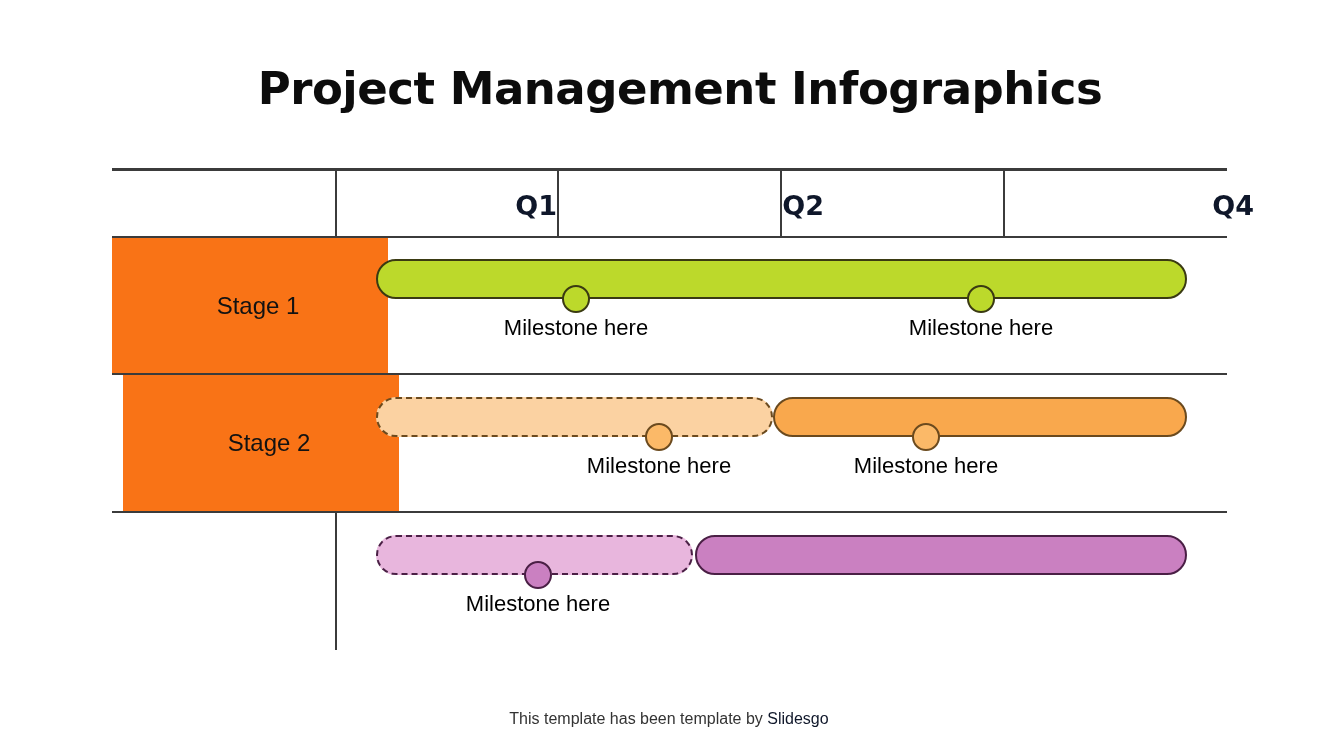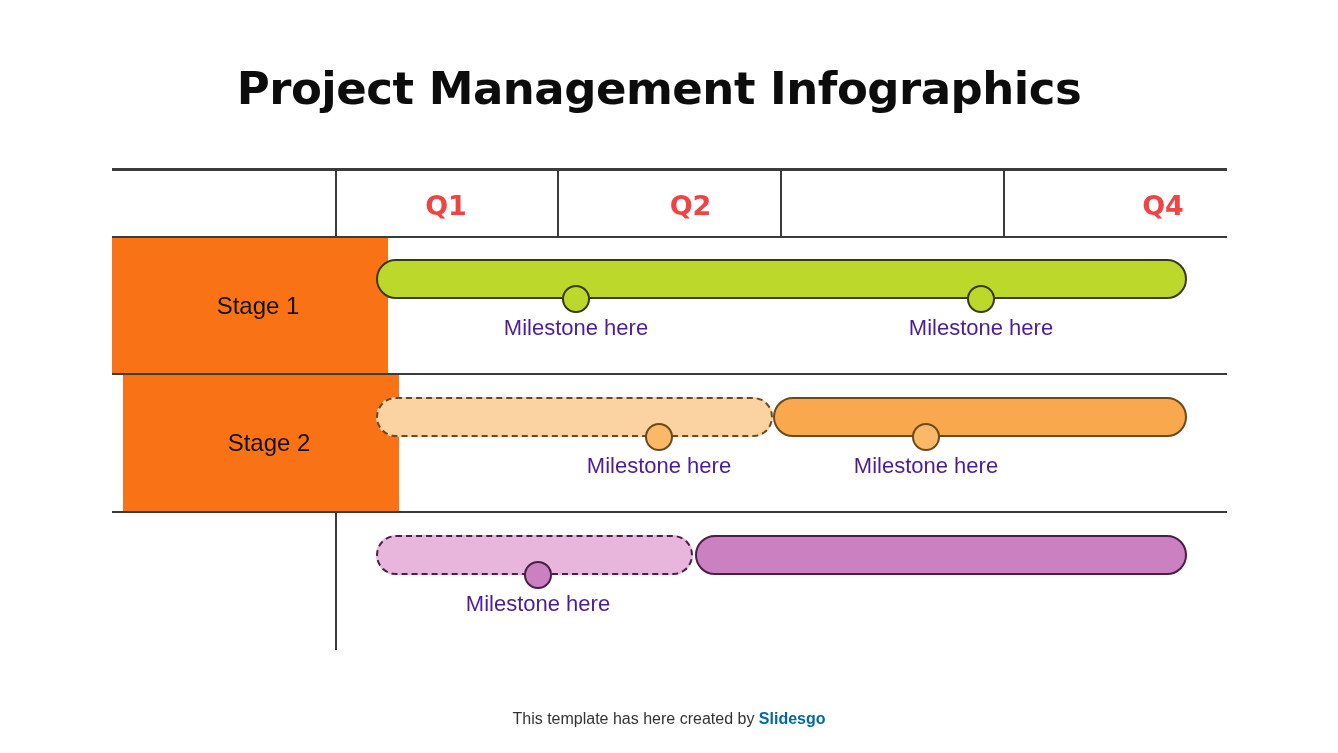--- a/index.html
+++ b/index.html
@@ -22,20 +22,21 @@
     left: 0;
     top: 62px;
     width: 1318px;
     text-align: center;
     font-family: "DejaVu Sans", sans-serif;
     font-weight: bold;
     font-size: 45px;
     letter-spacing: -0.5px;
     color: #0c0c0c;
     white-space: nowrap;
+    padding-left: 21px;
   }
 
   
   .gantt {
     position: absolute;
     left: 112px;
     top: 168px;
     width: 1115px;
     height: 484px;
   }
@@ -61,30 +62,30 @@
   .vline.c1 { left: 445px; top: 2px; height: 67px; }
   .vline.c2 { left: 668px; top: 2px; height: 67px; }
   .vline.c3 { left: 891px; top: 2px; height: 67px; }
 
   
   .qhead {
     position: absolute;
     top: 18px;
     height: 40px;
     line-height: 40px;
-    text-align: center;
+    text-align: right;
     font-family: "DejaVu Sans", sans-serif;
     font-weight: bold;
     font-size: 27px;
-    color: #ef4444;
+    color: #0f172a;
   }
   .qhead.q1 { left: 223px; width: 222px; }
   .qhead.q2 { left: 445px; width: 267px; }
   .qhead.q3 { left: 668px; width: 223px; }
-  .qhead.q4 { left: 891px; width: 224px; padding-left: 48px; }
+  .qhead.q4 { left: 870px; width: 224px; padding-left: 48px; }
 
   
   .stage-cell {
     position: absolute;
     left: 0;
     width: 260px;
     background: #f97316;
     display: flex;
     align-items: center;
     justify-content: center;
@@ -155,42 +156,42 @@
   .m-g-a { left: 450px; top: 117px; }
   .m-g-b { left: 855px; top: 117px; }
   .m-o-a { left: 533px; top: 255px; }
   .m-o-b { left: 800px; top: 255px; }
   .m-p-a { left: 412px; top: 393px; }
 
   
   .ms-label {
     position: absolute;
     font-size: 22px;
-    color: #4c1d95;
+    color: #000000;
     white-space: nowrap;
     text-align: center;
     transform: translateX(-50%);
   }
   .lb-g-a { left: 464px; top: 147px; }
   .lb-g-b { left: 869px; top: 147px; }
   .lb-o-a { left: 547px; top: 285px; }
   .lb-o-b { left: 814px; top: 285px; }
   .lb-p-a { left: 426px; top: 423px; }
 
   
   .footer {
     position: absolute;
     left: 0;
     top: 710px;
     width: 1338px;
     text-align: center;
     font-size: 16px;
     color: #333333;
   }
-  .footer .brand { font-weight: bold; color: #0369a1; margin-top: 48px; }
+  .footer .brand { font-weight: normal; color: #0f172a; margin-top: 48px; }
 </style>
 </head>
 <body>
 
 <div class="slide-title">Project Management Infographics</div>
 
 <div class="gantt">
 
   <div class="hline top"></div>
   <div class="hline header"></div>
@@ -227,14 +228,14 @@
   <div class="ms-label lb-o-b">Milestone here</div>
 
   <div class="bar dashed p1"></div>
   <div class="bar solid p2"></div>
   <div class="milestone ms-purple m-p-a"></div>
   <div class="ms-label lb-p-a">Milestone here</div>
 
 </div>
 
 <div class="footer">
-  <span>This template has here created by </span><span class="brand">Slidesgo</span>
+  <span>This template has been template by </span><span class="brand">Slidesgo</span>
 </div>
 
 </body></html>

